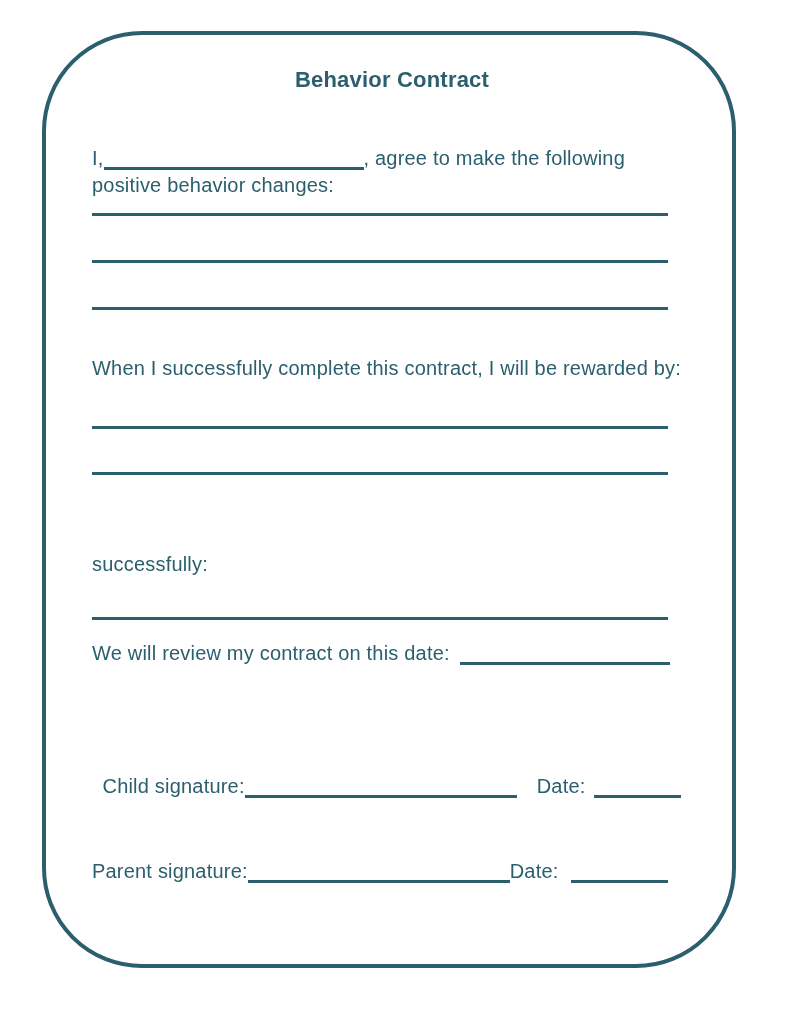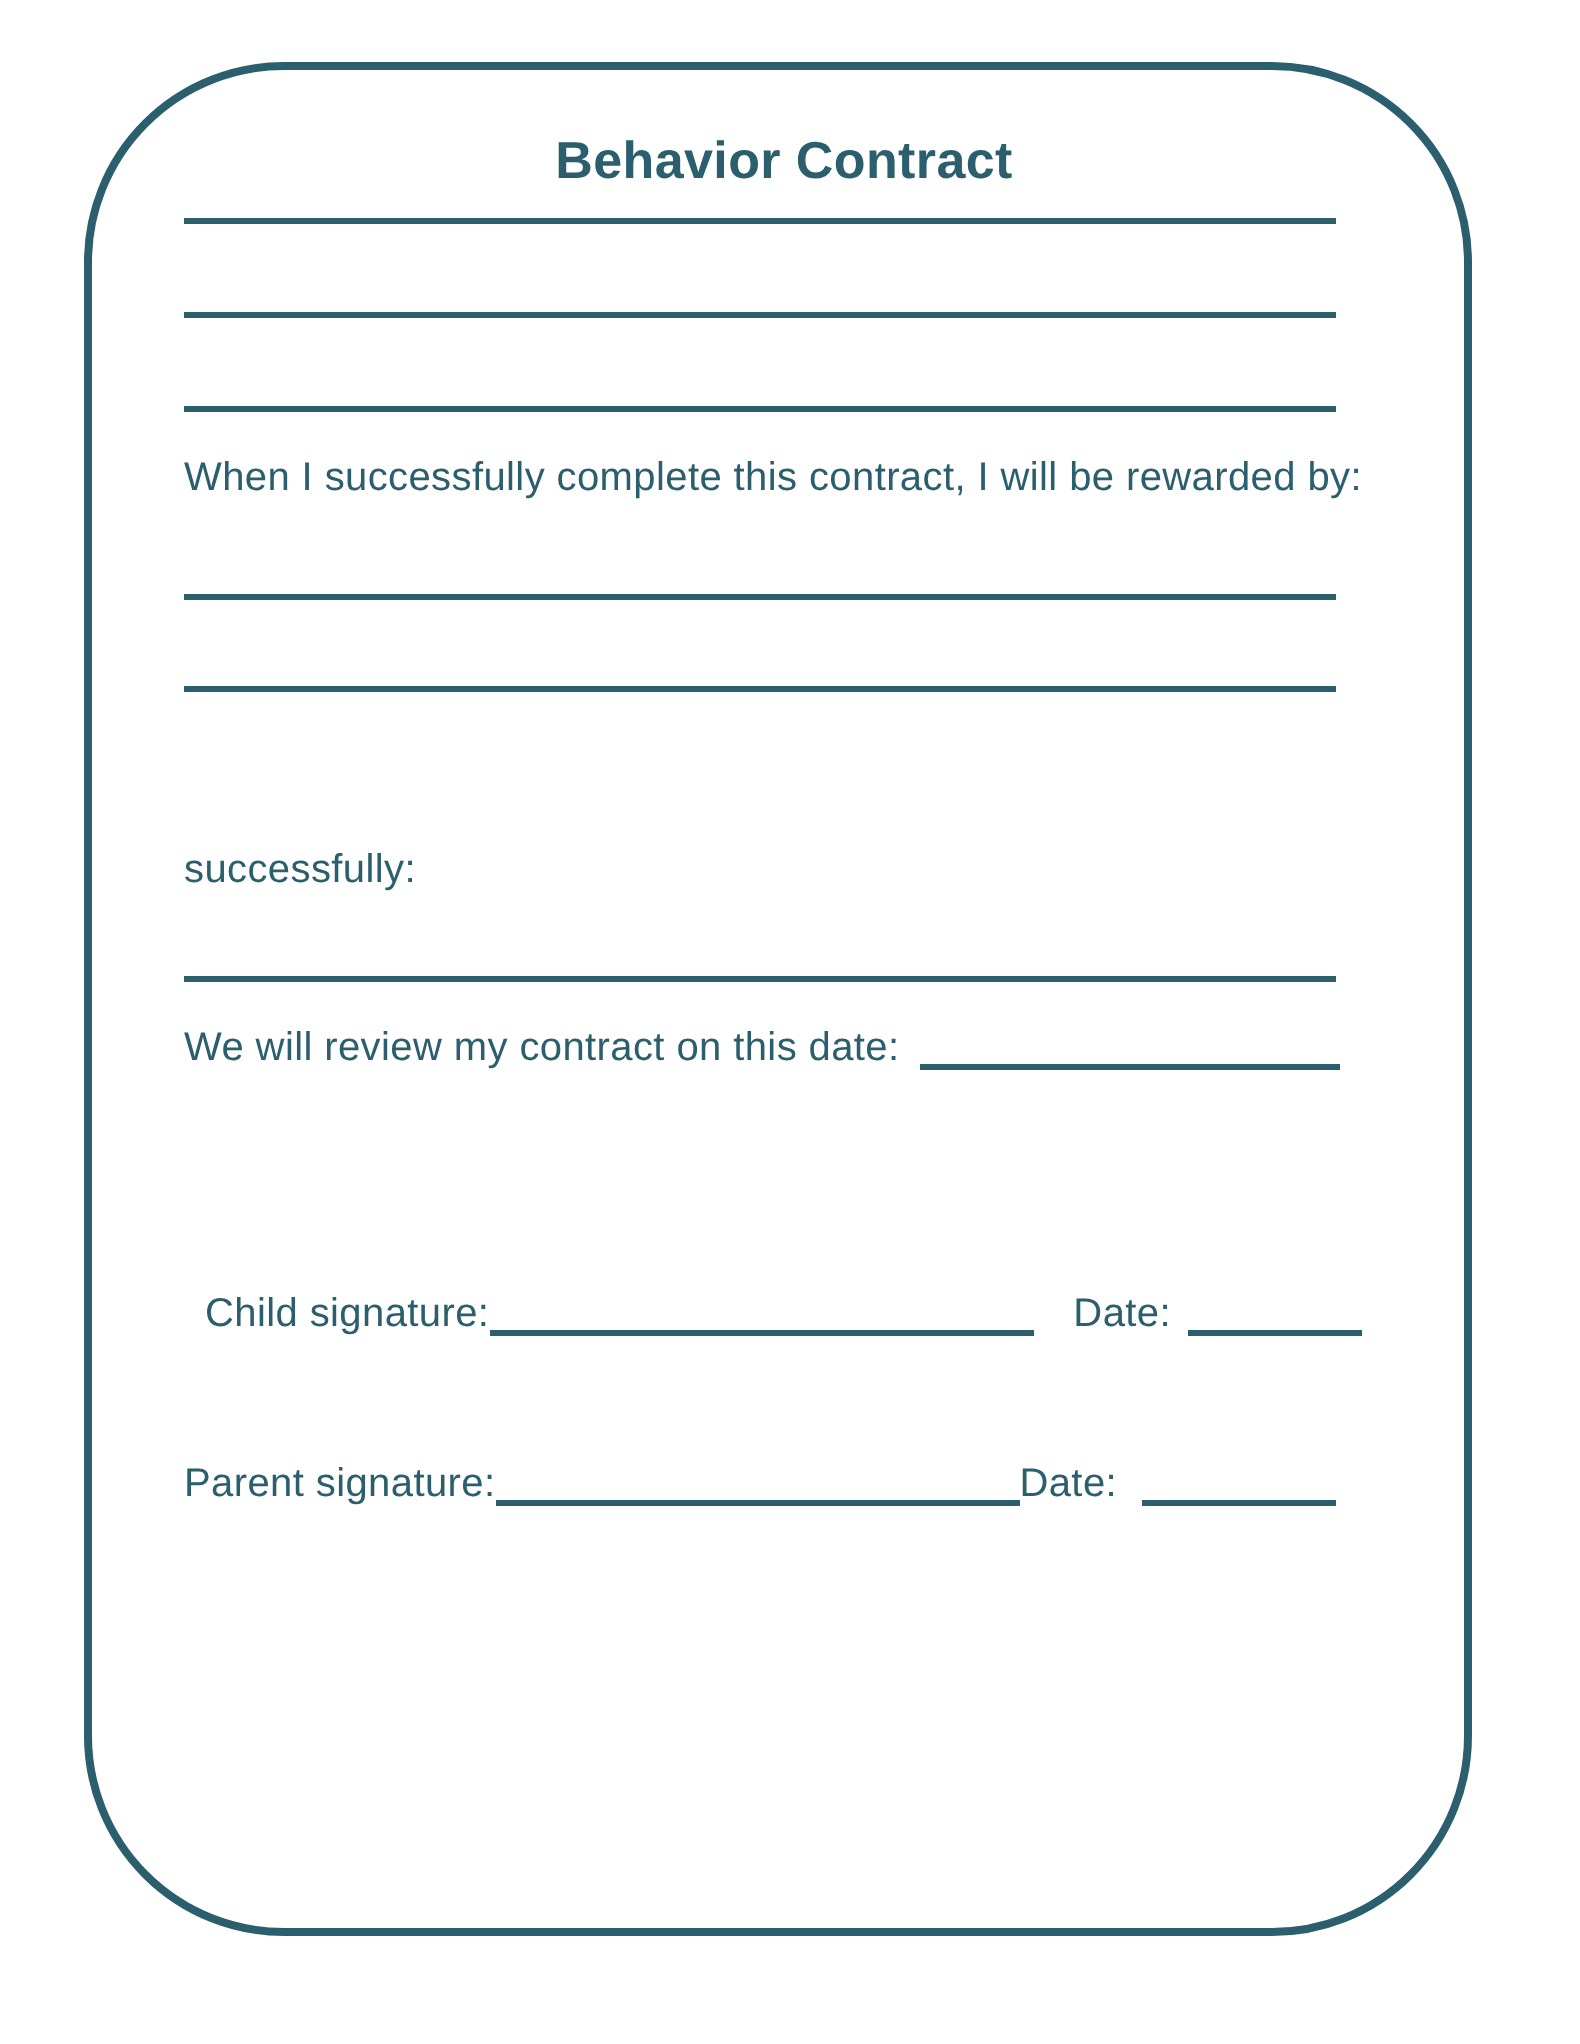--- a/index.html
+++ b/index.html
@@ -18,33 +18,33 @@
     left: 42px;
     top: 31px;
     width: 694px;
     height: 937px;
     border: 4px solid var(--ink);
     border-radius: 100px;
     padding: 0 40px 0 46px;
   }
   .page-title {
     margin-top: 30px;
-    font-size: 26px;
+    font-size: 22px;
     line-height: 30px;
     font-weight: bold;
     text-align: center;
     letter-spacing: 0.2px;
   }
   p, .sig-row, .review-row {
     font-size: 20px;
     line-height: 27px;
     letter-spacing: 0.2px;
   }
   .intro        { margin-top: 50px; }
-  .reward       { margin-top: 20px; white-space: nowrap; }
+  .reward       { margin-top: 45px; white-space: nowrap; }
   .consequence  { margin-top: 49px; }
   .review-row   { margin-top: 20px; white-space: nowrap; }
   .sig-child    { margin-top: 106px; white-space: nowrap; text-align: center; }
   .sig-parent   { margin-top: 58px; white-space: nowrap; }
   .rule {
     height: 0;
     width: 576px;
     border-bottom: 3px solid var(--ink);
   }
   .rule-1 { margin-top: 14px; }
@@ -67,20 +67,21 @@
   .blank-parent-date { width: 97px; margin-left: 12px; }
   .date-label-child  { margin-left: 20px; }
 </style>
 </head>
 <body>
 
 <div class="frame">
 
   <h1 class="page-title">Behavior Contract</h1>
 
+  <p class="intro"><span>I,</span><span class="blank blank-name"></span><span>, agree to make the following</span><br><span>positive behavior changes:</span></p>
 
   <div class="rule rule-1"></div>
   <div class="rule rule-2"></div>
   <div class="rule rule-3"></div>
 
   <p class="reward">When I successfully complete this contract, I will be rewarded by:</p>
 
   <div class="rule rule-4"></div>
   <div class="rule rule-5"></div>
 

